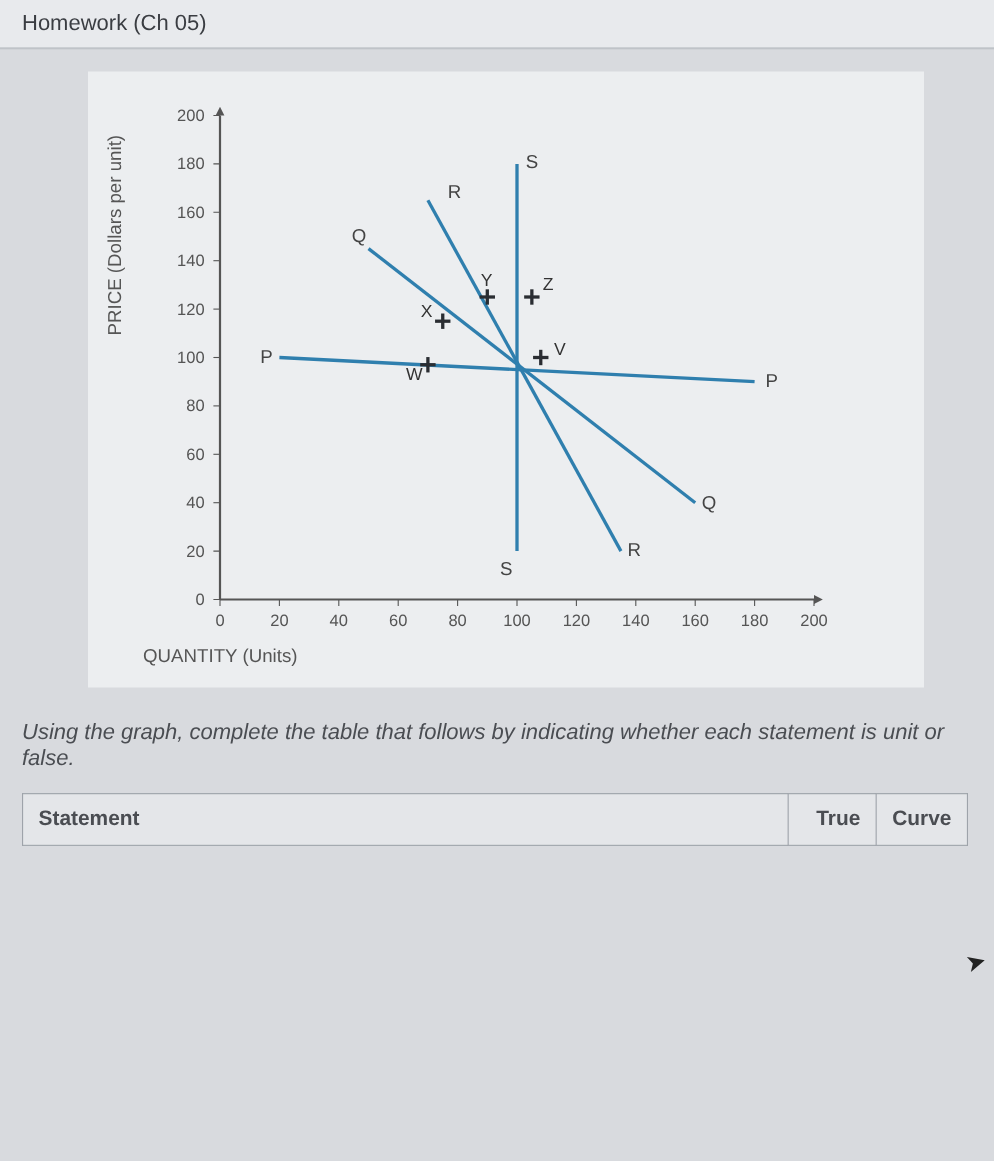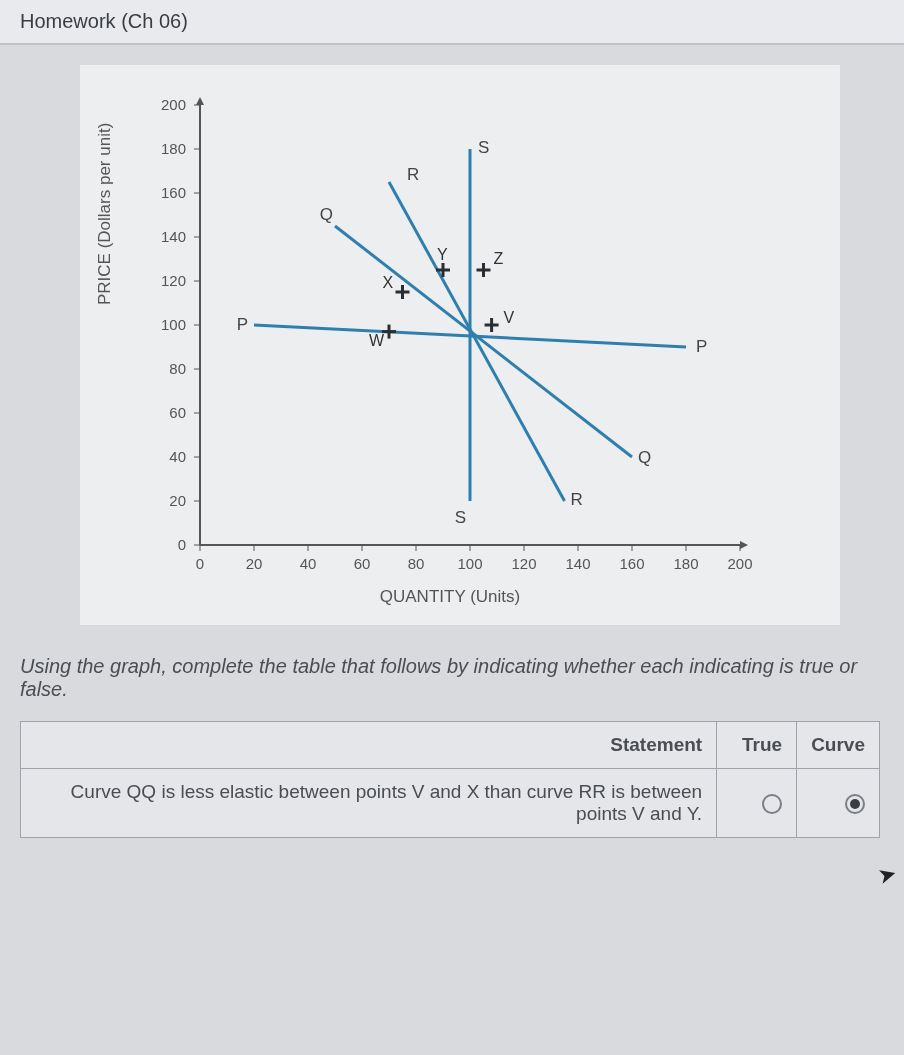--- a/index.html
+++ b/index.html
@@ -38,33 +38,33 @@
   svg { display: block; }
   .ylabel {
     position: absolute;
     left: -35px;
     top: 220px;
     transform: rotate(-90deg);
     transform-origin: left top;
     font-size: 17px;
     color: #555;
   }
-  .xlabel-wrap { text-align: center; font-size: 17px; color: #555; margin-top: -18px; }
+  .xlabel-wrap { font-size: 17px; color: #555; margin-top: -18px; }
 
   table.stmt {
     width: 860px;
     margin: 0 20px;
     border-collapse: collapse;
     font-size: 19px;
     color: #4a4d52;
   }
   table.stmt th, table.stmt td {
     border: 1px solid #9ea3aa;
     padding: 12px 14px;
-    text-align: right;
+    text-align: left;
     background: #e4e6e9;
   }
   table.stmt th.tf, table.stmt td.tf {
     text-align: right;
     width: 80px;
     font-weight: bold;
   }
   .radio {
     display: inline-block;
     width: 20px; height: 20px;
@@ -87,21 +87,21 @@
     top: 862px;
     font-size: 22px;
     color: #222;
     transform: rotate(-15deg);
   }
 </style>
 </head>
 <body>
 
 <div class="header">
-  <span>Homework (Ch 06)</span>
+  <span>Homework (Ch 05)</span>
 </div>
 
 <div class="chart-panel">
   <div class="chart-wrap">
     <div class="ylabel">PRICE (Dollars per unit)</div>
     <svg id="chart-svg" width="640" height="520">
         <line x1="70" y1="460" x2="610" y2="460" stroke="#555" stroke-width="2"></line>
         <line x1="70" y1="460" x2="70" y2="20" stroke="#555" stroke-width="2"></line>
         <polygon points="618,460 610,456 610,464" fill="#555"></polygon>
         <polygon points="70,12 66,20 74,20" fill="#555"></polygon>
@@ -174,32 +174,27 @@
         <line x1="353.5" y1="178" x2="353.5" y2="192" stroke="#2a2d32" stroke-width="3"></line>
         <text x="363.5" y="179" font-size="16" fill="#333">Z</text>
         <line x1="354.6" y1="240" x2="368.6" y2="240" stroke="#2a2d32" stroke-width="3"></line>
         <line x1="361.6" y1="233" x2="361.6" y2="247" stroke="#2a2d32" stroke-width="3"></line>
         <text x="373.6" y="238" font-size="16" fill="#333">V</text>
       </svg>
     <div class="xlabel-wrap"><span>QUANTITY (Units)</span></div>
   </div>
 </div>
 
-<div class="prompt">Using the graph, complete the table that follows by indicating whether each indicating is true or false.</div>
+<div class="prompt">Using the graph, complete the table that follows by indicating whether each statement is unit or false.</div>
 
 <table class="stmt">
   <thead>
     <tr>
       <th>Statement</th>
       <th class="tf">True</th>
       <th class="tf">Curve</th>
     </tr>
   </thead>
   <tbody id="stmt-body">
-      <tr>
-        <td>Curve QQ is less elastic between points V and X than curve RR is between points V and Y.</td>
-        <td class="tf"><span class="radio"></span></td>
-        <td class="tf"><span class="radio checked"></span></td>
-      </tr>
     </tbody>
 </table>
 
 <span class="cursor-arrow">➤</span>
 
 </body></html>

